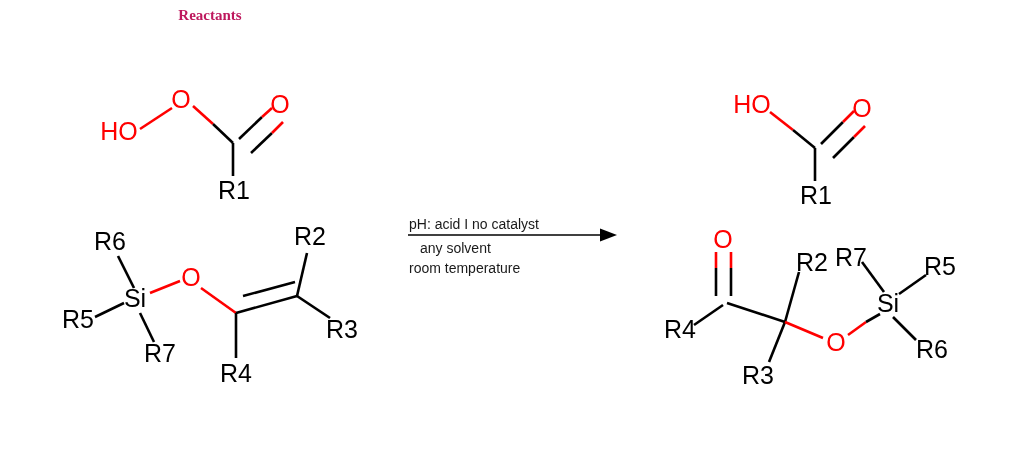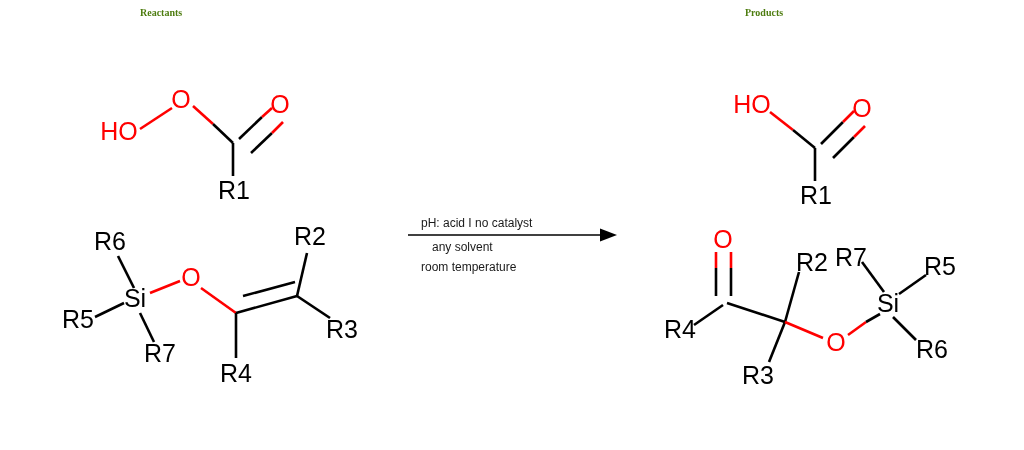--- a/index.html
+++ b/index.html
@@ -12,23 +12,23 @@
     width: 1024px;
     height: 450px;
     background: #ffffff;
     overflow: hidden;
     font-family: "Liberation Sans", sans-serif;
   }
   .panel-title {
     position: absolute;
     font-family: "Liberation Serif", serif;
     font-weight: bold;
-    font-size: 10px;
-    color: #4d7c0f;
-    text-align: left;
+    font-size: 15px;
+    color: #be185d;
+    text-align: center;
     white-space: nowrap;
   }
   #reactants-title { left: 140px; top: 7px; width: 140px; }
   #products-title  { left: 745px; top: 7px; width: 130px; }
 
   svg.scheme {
     position: absolute;
     left: 0;
     top: 0;
     width: 1024px;
@@ -38,37 +38,35 @@
     font-family: "Liberation Sans", sans-serif;
     font-size: 25px;
     text-anchor: middle;
     dominant-baseline: middle;
   }
   .atom-o  { fill: #ff0000; }
   .atom-c  { fill: #000000; }
   .cond-text {
     position: absolute;
     font-family: "Liberation Sans", sans-serif;
-    font-size: 12px;
+    font-size: 14px;
     color: #1a1a1a;
     white-space: nowrap;
-    margin-left: 12px;
   }
   #cond-0 { left: 409px; top: 216px; }
   #cond-1 { left: 420px; top: 240px; }
   #cond-2 { left: 409px; top: 260px; text-align: center; }
 </style>
 </head>
 <body>
 
 <div id="canvas">
 
   <div class="panel-title" id="reactants-title">Reactants</div>
 
-  <div class="panel-title" id="products-title">Products</div>
 
   <svg class="scheme" viewBox="0 0 1024 450">
 
     <g>
 
       <line x1="140" y1="129" x2="172" y2="108" stroke="#ff0000" stroke-width="2.6"></line>
 
       <line x1="193" y1="106" x2="213" y2="124" stroke="#ff0000" stroke-width="2.6"></line>
       <line x1="213" y1="124" x2="233" y2="143" stroke="#000000" stroke-width="2.6"></line>
 

